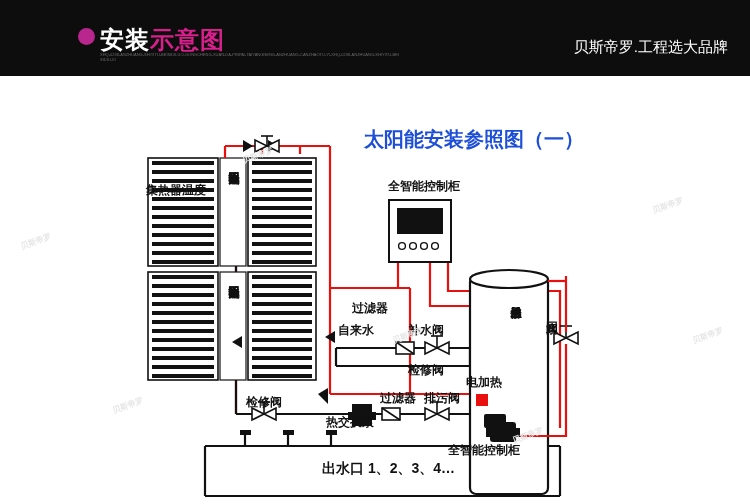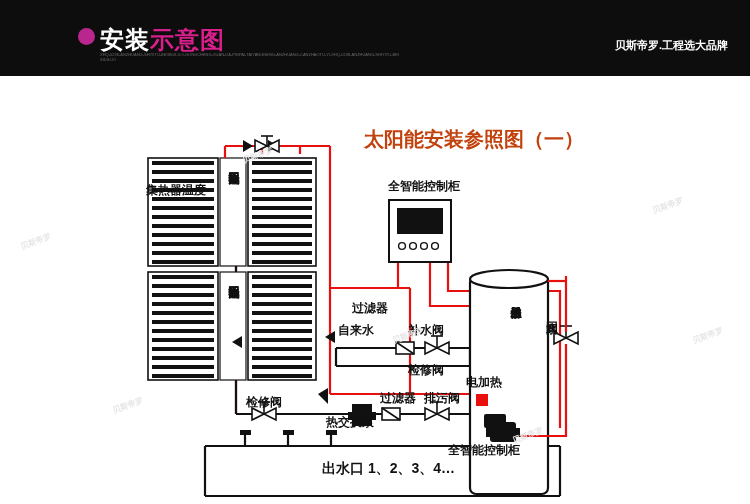--- a/index.html
+++ b/index.html
@@ -27,21 +27,21 @@
     white-space:nowrap;
   }
   .hdr-title .accent{color:#d81f8c;}
   .hdr-sub{
     position:absolute;left:100px;top:52px;width:300px;
     font-size:4px;line-height:5px;color:#6a6a6a;
     word-break:break-all;overflow:hidden;height:12px;
   }
   .hdr-brand{
     position:absolute;right:22px;top:38px;
-    font-size:11px;font-weight:bold;color:#ffffff;white-space:nowrap;
+    font-size:15px;font-weight:normal;color:#ffffff;white-space:nowrap;
   }
 
   
   .diagram{
     position:absolute;left:0;top:76px;width:750px;height:428px;
     background:#ffffff;
   }
   svg.dg{position:absolute;left:0;top:0;width:750px;height:428px;}
 
   .lbl{
@@ -51,21 +51,21 @@
     line-height:13px;
   }
   .lbl.vert{
     writing-mode:vertical-rl;
     text-orientation:upright;
     white-space:normal;
     line-height:13px;
   }
   .title-main{
     position:absolute;left:364px;top:50px;
-    font-size:20px;font-weight:bold;color:#c2410c;white-space:nowrap;
+    font-size:20px;font-weight:bold;color:#1d4ed8;white-space:nowrap;
   }
 
   
   .wm{
     position:absolute;
     font-size:8px;color:#e6e6e6;font-weight:bold;
     transform:rotate(-20deg);
     white-space:nowrap;
     pointer-events:none;
   }

